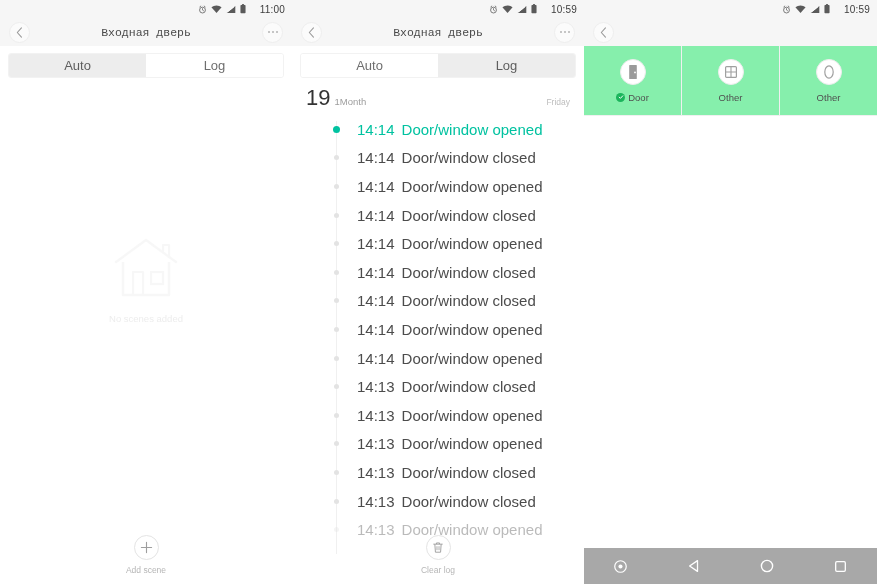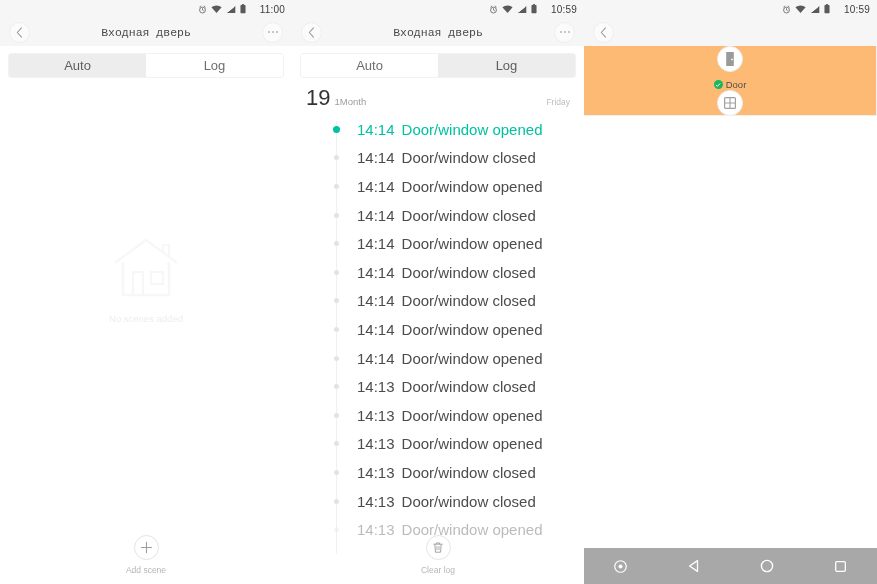--- a/index.html
+++ b/index.html
@@ -104,22 +104,21 @@
   }
   .logrow.current { color: #00c2a0; }
   .logrow.current .bullet i { width: 7px; height: 7px; background: #00c2a0; }
   .logrow .t { margin-left: 21px; margin-right: 7px; }
   .logrow.fade { opacity: .38; }
 
   
   .icon-grid {
     display: flex; height: 70px;
     border-bottom: 1px solid #f0f0f0;
-    background: #fdba74;
-    flex-direction: column;
+    background: #86efac;
   }
   .icon-cell {
     flex: 1; display: flex; flex-direction: column;
     align-items: center; justify-content: center; gap: 7px;
     border-right: 1px solid #f0f0f0; position: relative;
   }
   .icon-cell:last-child { border-right: none; }
   .icon-circ {
     width: 26px; height: 26px; border-radius: 50%;
     border: 1px solid #ededed; background: #fff;

